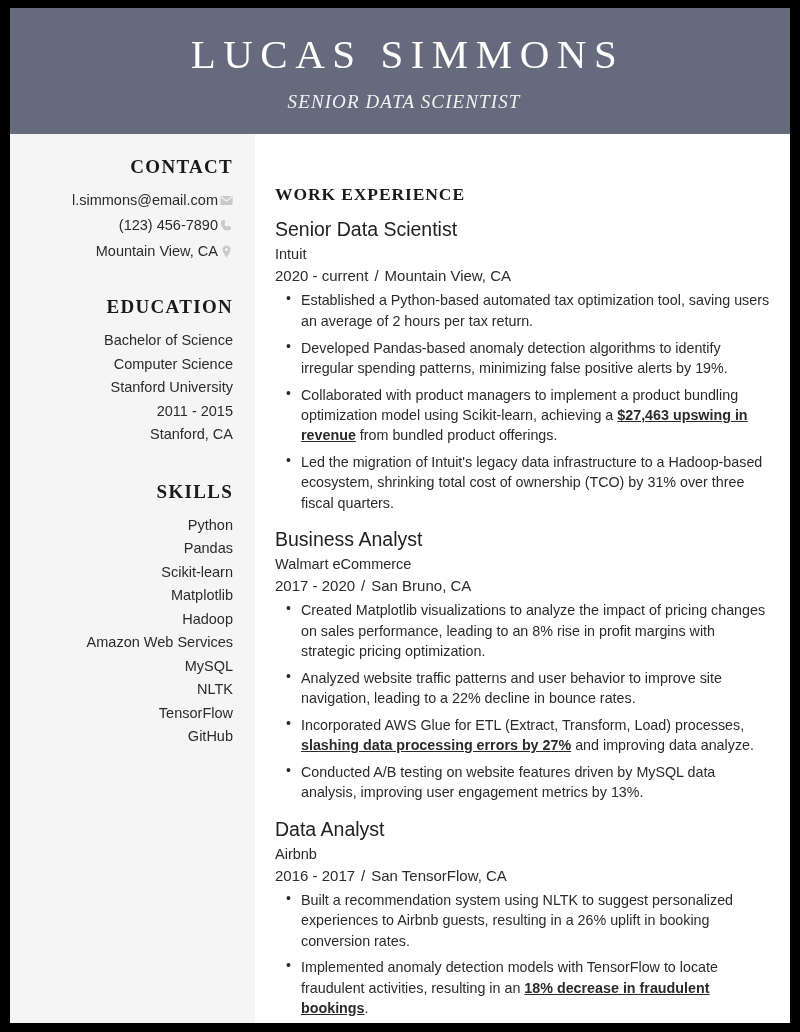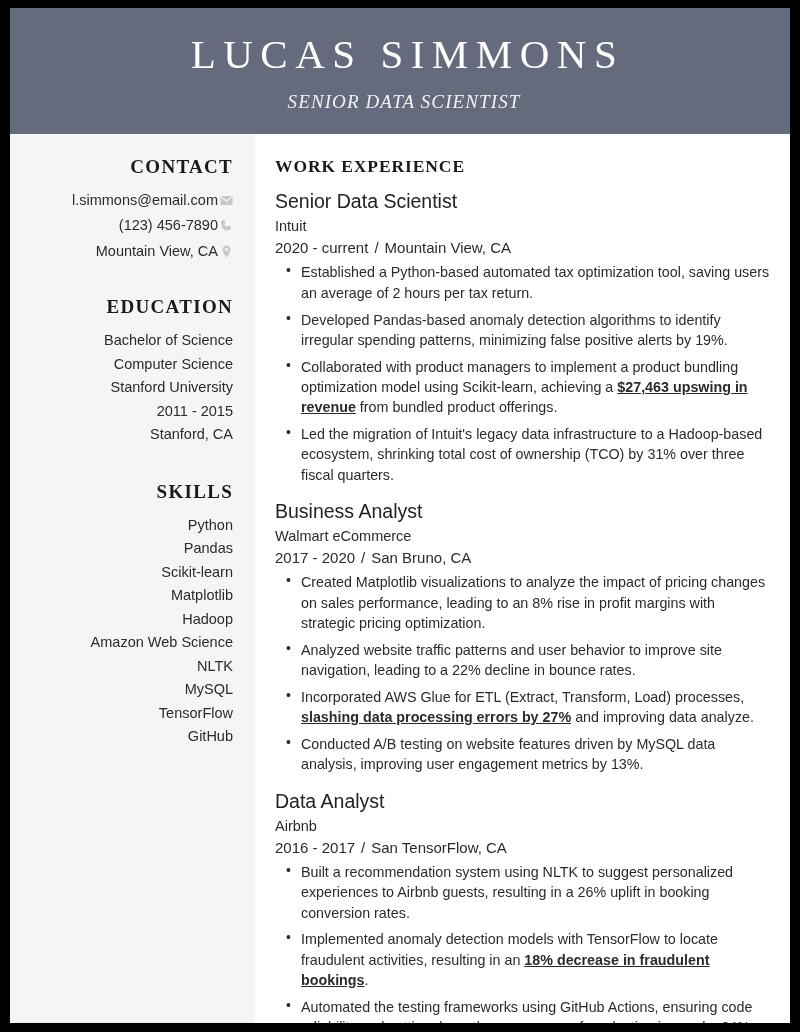--- a/index.html
+++ b/index.html
@@ -115,20 +115,21 @@
     line-height: 1.62;
     white-space: nowrap;
   }
 
   
   .main {
     flex: 1 1 auto;
     background: #ffffff;
     box-sizing: border-box;
     padding: 22px 18px 20px 20px;
+    margin-top: 28px;
   }
   .main-heading {
     font-family: "Liberation Serif", serif;
     font-weight: bold;
     font-size: 17.5px;
     color: #1a1a1a;
     letter-spacing: 0.9px;
     margin: 0 0 12px 0;
   }
   .job { margin-bottom: 14px; }
@@ -229,23 +230,23 @@
       <div class="side-list-item">Stanford University</div>
       <div class="side-list-item">2011 - 2015</div>
       <div class="side-list-item">Stanford, CA</div>
 
       <div class="side-heading spaced">SKILLS</div>
       <div class="side-list-item">Python</div>
       <div class="side-list-item">Pandas</div>
       <div class="side-list-item">Scikit-learn</div>
       <div class="side-list-item">Matplotlib</div>
       <div class="side-list-item">Hadoop</div>
-      <div class="side-list-item">Amazon Web Science</div>
+      <div class="side-list-item">Amazon Web Services</div>
+      <div class="side-list-item">MySQL</div>
       <div class="side-list-item">NLTK</div>
-      <div class="side-list-item">MySQL</div>
       <div class="side-list-item">TensorFlow</div>
       <div class="side-list-item">GitHub</div>
 
     </div>
 
     <div class="main">
       <div class="main-heading">WORK EXPERIENCE</div>
 
       <div class="job">
         <div class="job-title">Senior Data Scientist</div>

